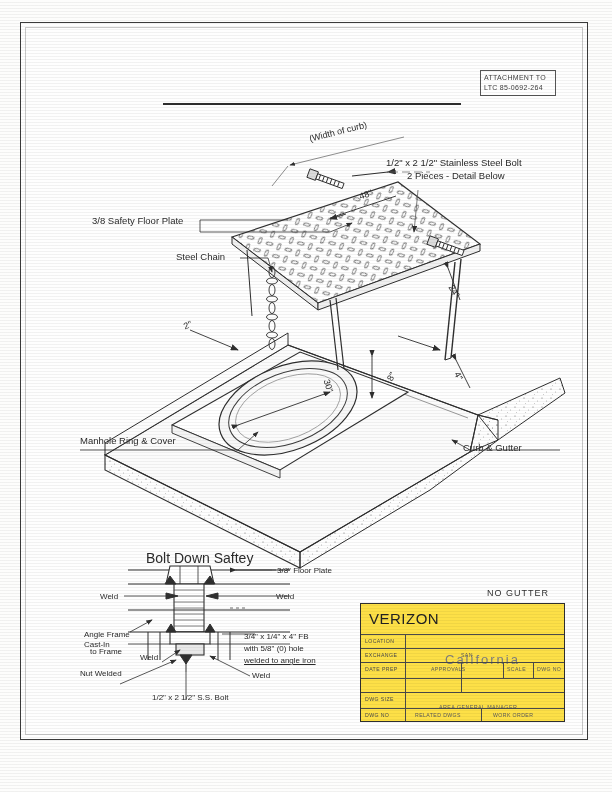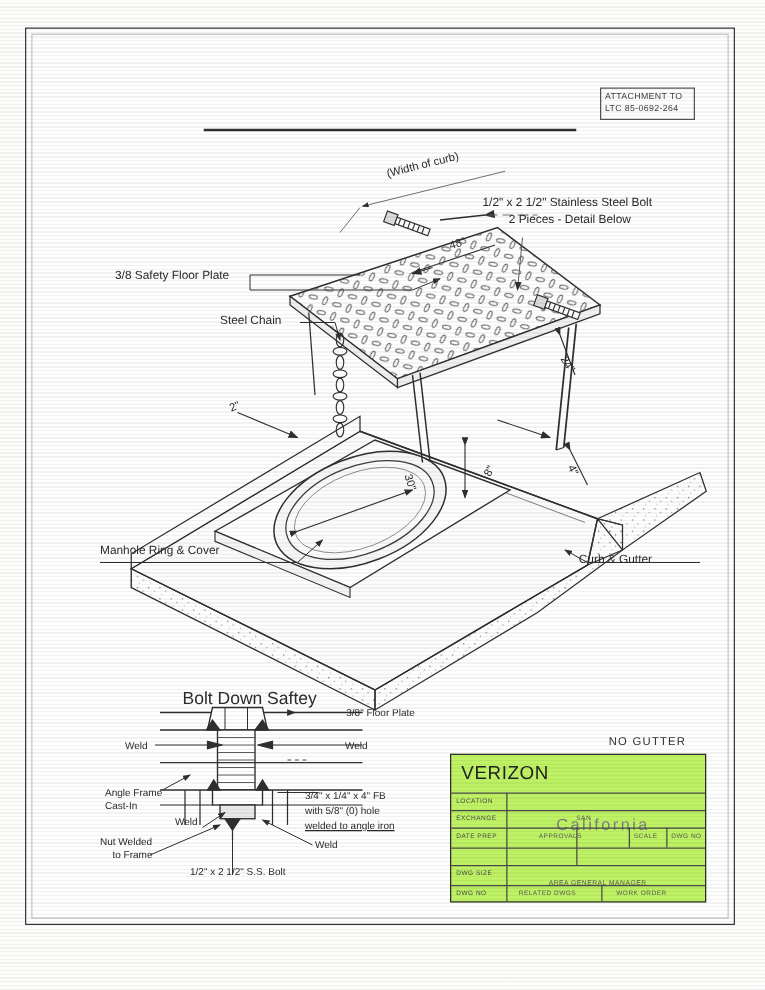--- a/index.html
+++ b/index.html
@@ -23,21 +23,21 @@
   .ann{position:absolute;font-size:9.5px;color:#2a2a2a;white-space:nowrap;line-height:12px;}
   .ann.sm{font-size:8px;}
   .dim{position:absolute;font-size:9px;color:#2a2a2a;white-space:nowrap;}
 
   svg.draw{position:absolute;left:0;top:0;width:612px;height:792px;pointer-events:none;}
 
   
   .bd-title{position:absolute;left:146px;top:550px;font-size:14px;color:#2b2b2b;white-space:nowrap;}
 
   
-  .tb{position:absolute;left:360px;top:603px;width:203px;height:117px;border:1.4px solid #2f2f2f;background:#bef264;}
+  .tb{position:absolute;left:360px;top:603px;width:203px;height:117px;border:1.4px solid #2f2f2f;background:#fde047;}
   .tb-brand{position:absolute;left:8px;top:6px;font-size:15px;letter-spacing:.5px;color:#222;}
   .tb-brand2{position:absolute;left:84px;top:8px;font-size:13px;letter-spacing:2px;color:#7d7d7d;margin-top:40px;}
   .tb-row{position:absolute;left:0;width:203px;border-top:1px solid #4a4a4a;box-sizing:border-box;}
   .tb-cell{position:absolute;font-size:5.2px;color:#4a4a4a;letter-spacing:.4px;white-space:nowrap;text-transform:uppercase;}
   .tb-cellv{position:absolute;font-size:5.2px;color:#5a5a5a;letter-spacing:.4px;white-space:nowrap;}
   .tb-vline{position:absolute;width:1px;background:#4a4a4a;}
   .noscale{position:absolute;left:487px;top:588px;font-size:9px;letter-spacing:1px;color:#2f2f2f;}
 
   .grain{position:absolute;left:0;top:0;width:612px;height:792px;opacity:.05;pointer-events:none;
     background:repeating-linear-gradient(0deg,#000 0 1px,transparent 1px 3px);}
@@ -272,21 +272,21 @@
   <div class="ann sm" style="left:277px;top:565px;">3/8" Floor Plate</div>
   <div class="ann sm" style="left:100px;top:591px;">Weld</div>
   <div class="ann sm" style="left:276px;top:591px;">Weld</div>
 
   <div class="ann sm" style="left:84px;top:629px;">Angle Frame</div>
   <div class="ann sm" style="left:84px;top:639px;">Cast-In</div>
 
   <div class="ann sm" style="left:140px;top:652px;">Weld</div>
 
   <div class="ann sm" style="left:80px;top:668px;">Nut Welded</div>
-  <div class="ann sm" style="left:90px;top:678px;">to Frame</div>
+  <div class="ann sm" style="left:90px;top:646px;">to Frame</div>
 
   <div class="ann sm" style="left:252px;top:670px;">Weld</div>
 
   <div class="ann sm" style="left:244px;top:631px;">3/4" x 1/4" x 4" FB</div>
   <div class="ann sm" style="left:244px;top:643px;">with 5/8" (0) hole</div>
   <div class="ann sm" style="left:244px;top:655px;text-decoration:underline;">welded to angle iron</div>
 
   <div class="ann sm" style="left:152px;top:692px;">1/2" x 2 1/2" S.S. Bolt</div>
 
   <div class="noscale">NO GUTTER</div>

